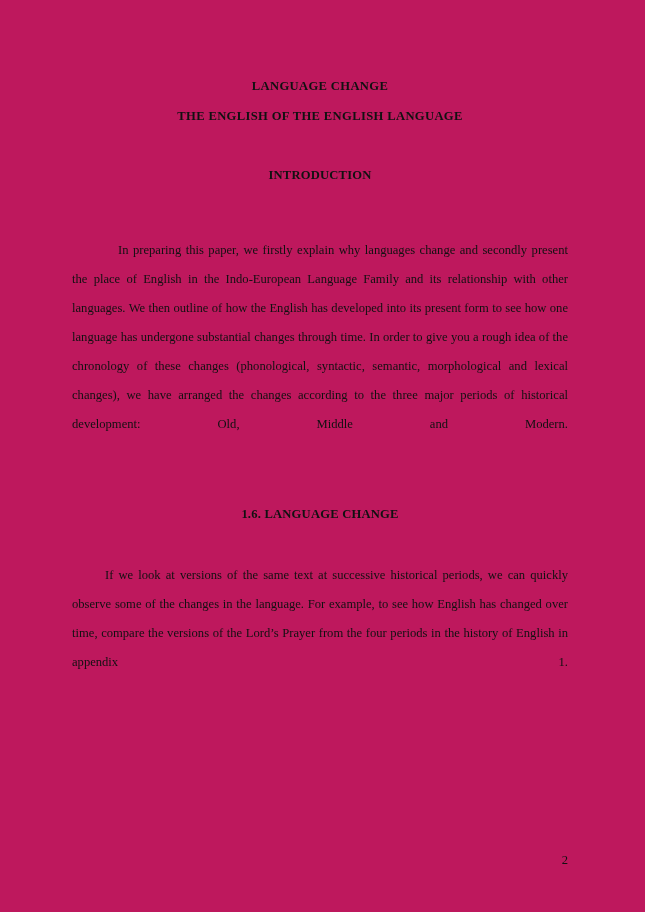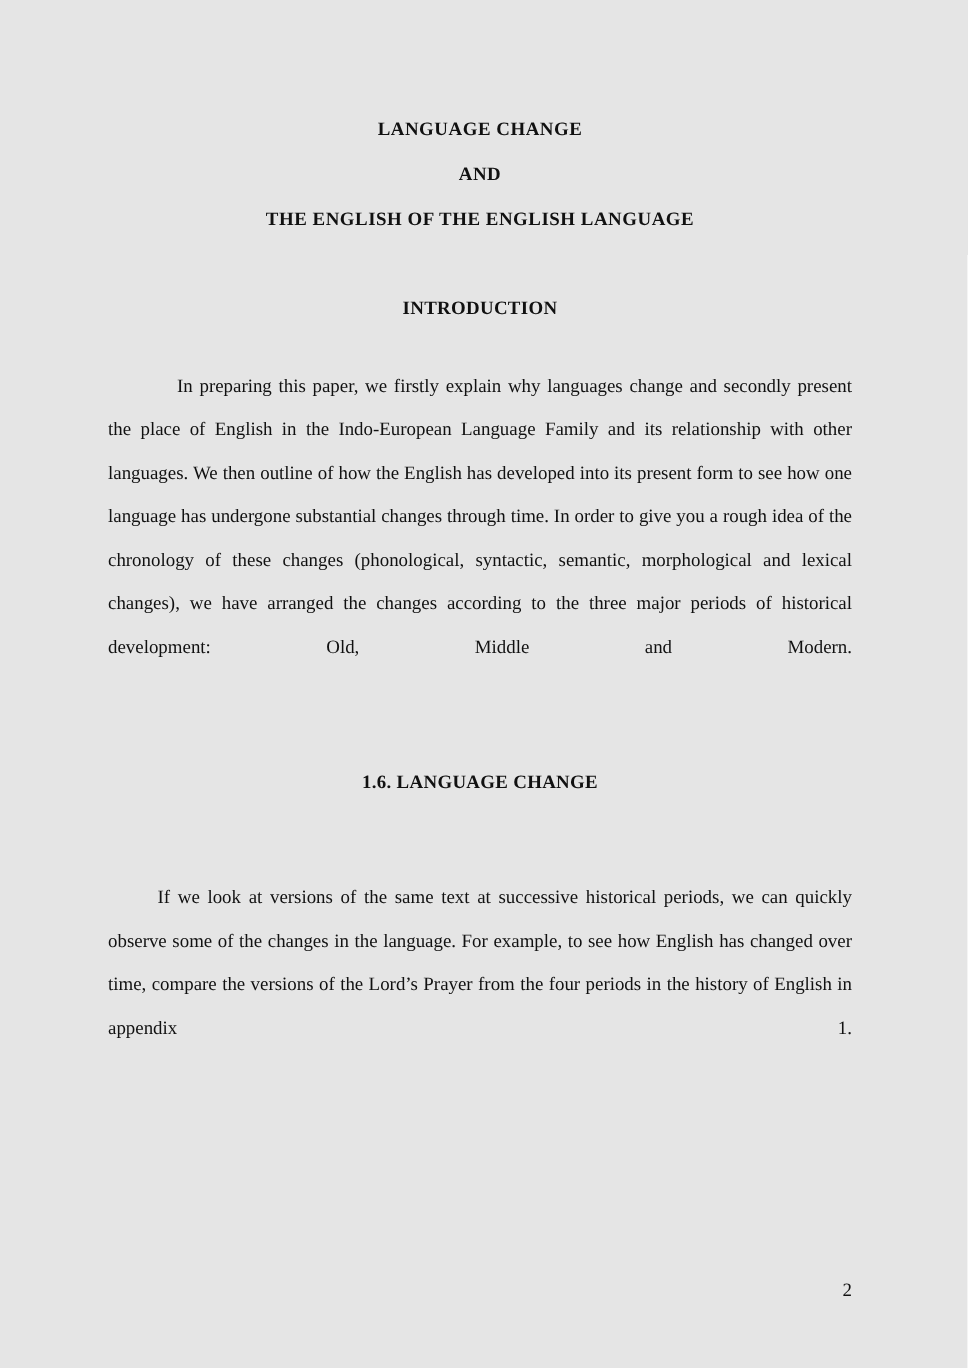--- a/index.html
+++ b/index.html
@@ -11,21 +11,21 @@
   body {
     font-family: "Liberation Serif", "DejaVu Serif", serif;
     color: #111111;
     -webkit-font-smoothing: antialiased;
   }
 
   .page {
     position: relative;
     width: 645px;
     height: 912px;
-    background: #e5e5e5;
+    background: #be185d;
     overflow: hidden;
     box-sizing: border-box;
   }
 
   .content {
     position: absolute;
     left: 72px;
     top: 0;
     width: 496px;
   }
@@ -75,31 +75,31 @@
   .body-par {
     font-size: 12.6px;
     line-height: 29px;
     text-align: justify;
     text-justify: inter-word;
     margin: 0;
     hyphens: none;
   }
 
   .par-1 {
-    margin-top: 23px;
+    margin-top: 46px;
     text-indent: 46px;
   }
 
   .par-2 {
     margin-top: 30px;
     text-indent: 34px;
   }
 
   .par-3 {
-    margin-top: 48px;
+    margin-top: 32px;
     text-indent: 33px;
   }
 
   
   .body-par:after {
     content: "";
     display: inline-block;
     width: 100%;
   }
 
@@ -116,21 +116,20 @@
 </style>
 </head>
 <body>
 
 <div class="page">
 
   <div class="content">
 
     <div class="title-block">
       <div class="doc-title line-1">LANGUAGE CHANGE</div>
-      <div class="doc-title line-and">AND</div>
       <div class="doc-title line-3">THE ENGLISH OF THE ENGLISH LANGUAGE</div>
     </div>
 
     <div class="section-heading heading-intro">INTRODUCTION</div>
 
     <p class="body-par par-1">In preparing this paper, we firstly explain why languages change and secondly present the place of English in the Indo-European Language Family and its relationship with other languages. We then outline of how the English has developed into its present form to see how one language has undergone substantial changes through time. In order to  give you a rough idea of the chronology of these changes (phonological, syntactic, semantic, morphological and  lexical changes),  we have arranged the changes according to the three major periods of historical development: Old, Middle and Modern.</p>
 
     <div class="section-heading heading-lc">1.6. LANGUAGE CHANGE</div>
 
 

